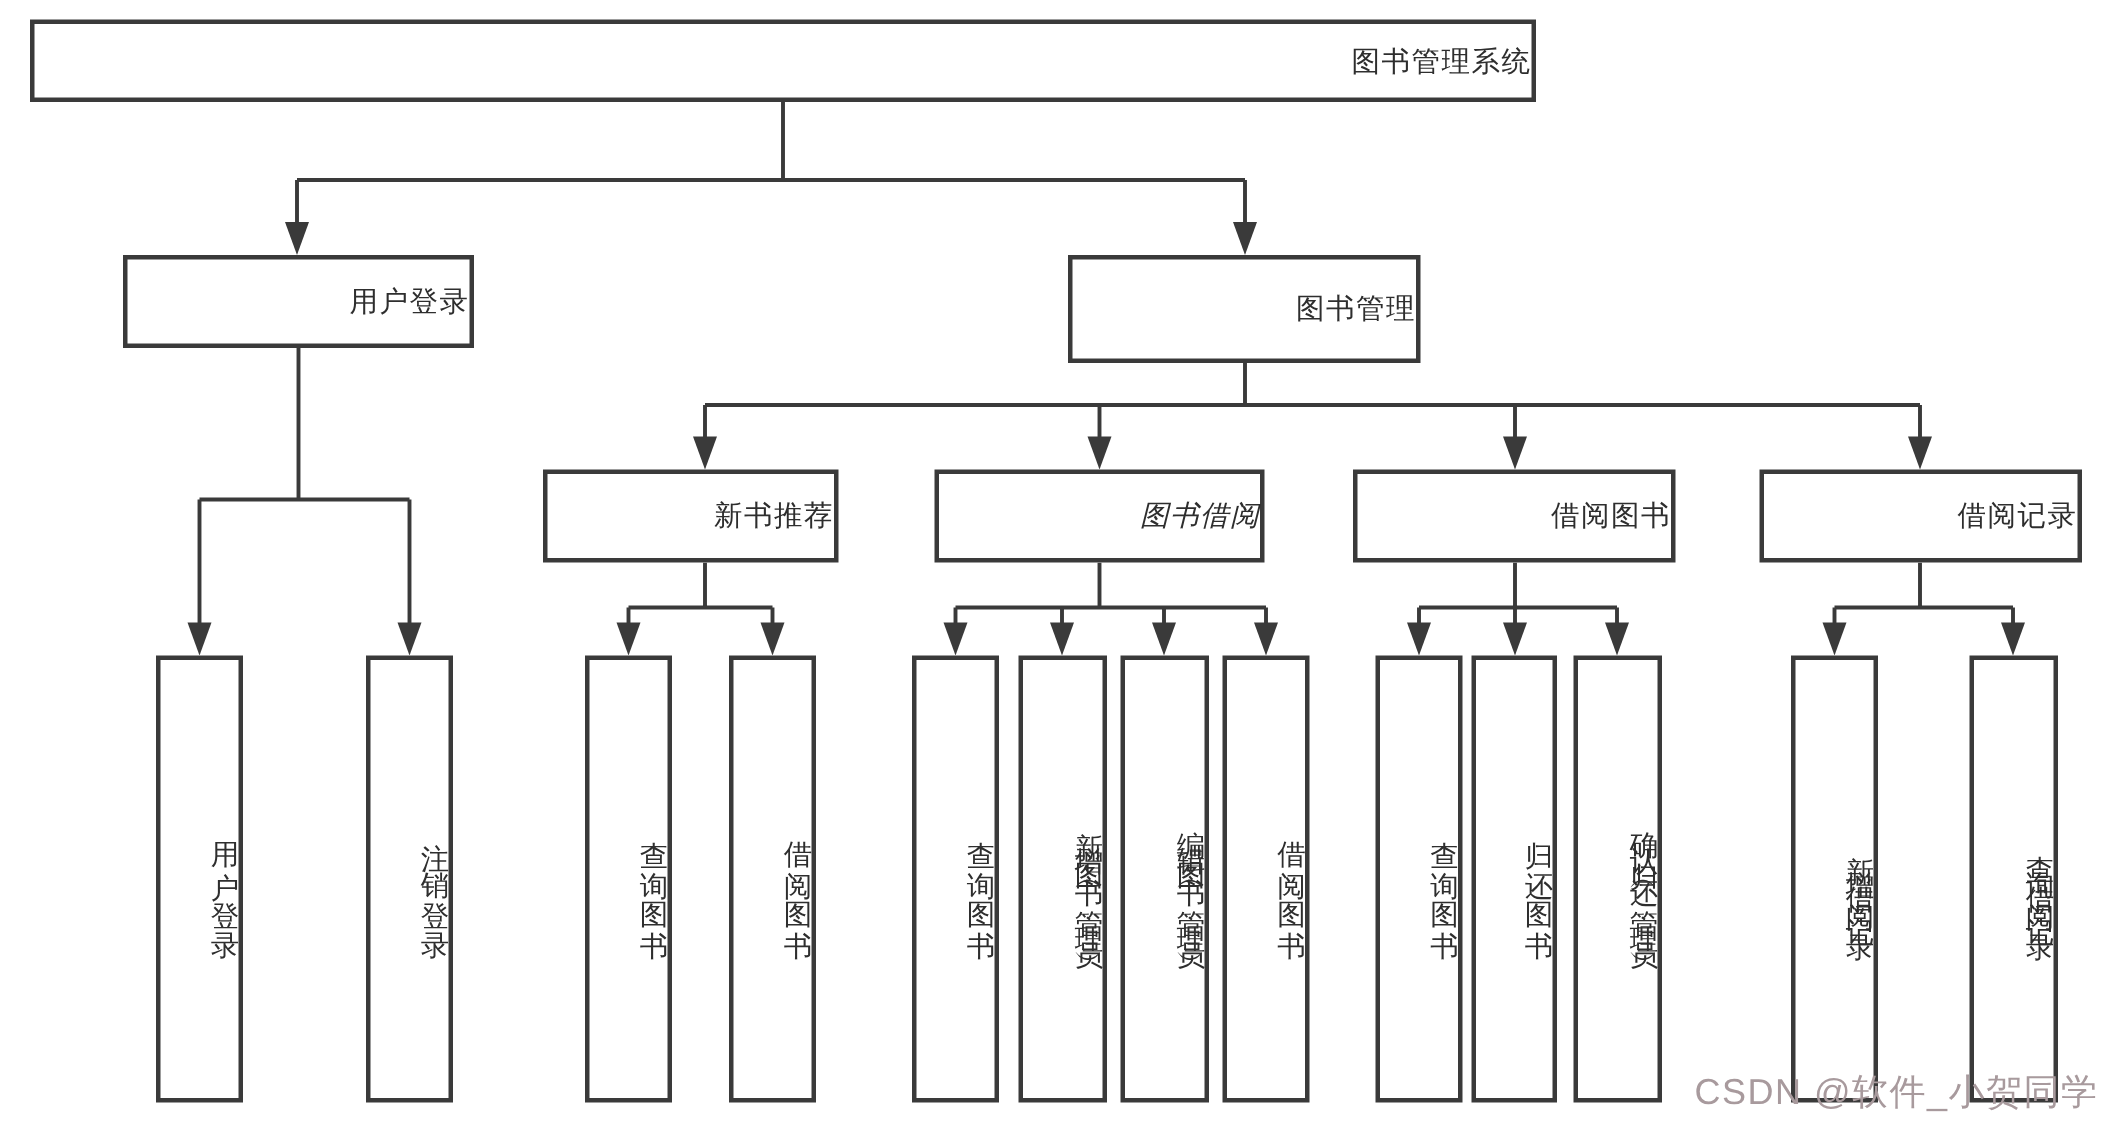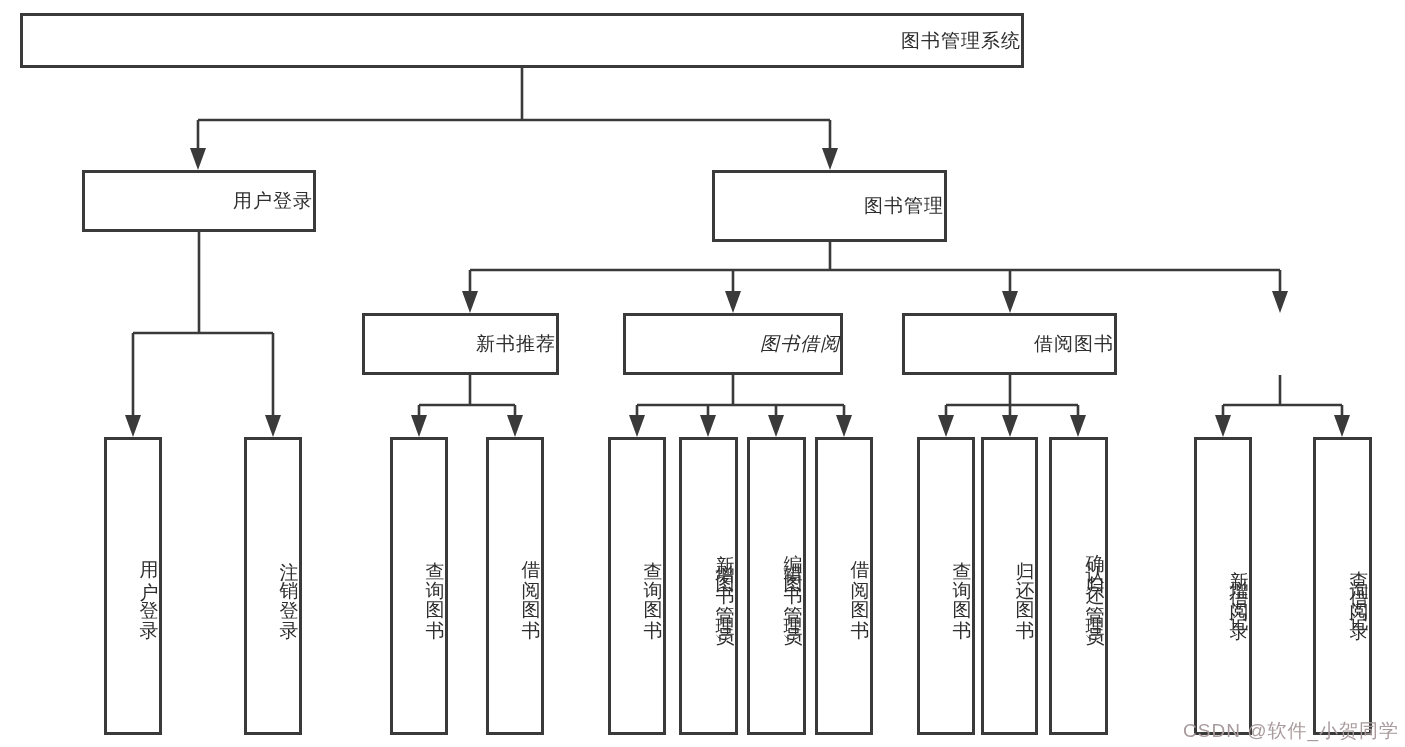--- a/index.html
+++ b/index.html
@@ -33,21 +33,21 @@
     text-orientation:mixed;
     letter-spacing:0.55em;
     font-size:19px;
     line-height:1;
     white-space:nowrap;
   }
   .leaf .v-label.short{letter-spacing:1.05em;}
   .watermark{
     position:absolute;
     right:6px;bottom:3px;
-    font-size:19px;
+    font-size:24px;
     color:var(--watermark);
     letter-spacing:1px;
     white-space:nowrap;
   }
 </style>
 </head>
 <body>
 
 <div class="canvas">
 
@@ -111,20 +111,23 @@
 
   <div class="node" style="left:362px;top:313px;width:197px;height:62px;">
     <span>新书推荐</span>
   </div>
   <div class="node" style="left:623px;top:313px;width:220px;height:62px;font-style:italic;">
     <span>图书借阅</span>
   </div>
   <div class="node" style="left:902px;top:313px;width:215px;height:62px;">
     <span>借阅图书</span>
   </div>
+  <div class="node" style="left:1173px;top:313px;width:215px;height:62px;">
+    <span>借阅记录</span>
+  </div>
 
   <div class="node leaf" style="left:104px;top:437px;width:58px;height:298px;">
     <span class="v-label short">用户登录</span>
   </div>
   <div class="node leaf" style="left:244px;top:437px;width:58px;height:298px;">
     <span class="v-label short">注销登录</span>
   </div>
 
   <div class="node leaf" style="left:390px;top:437px;width:58px;height:298px;">
     <span class="v-label short">查询图书</span>

